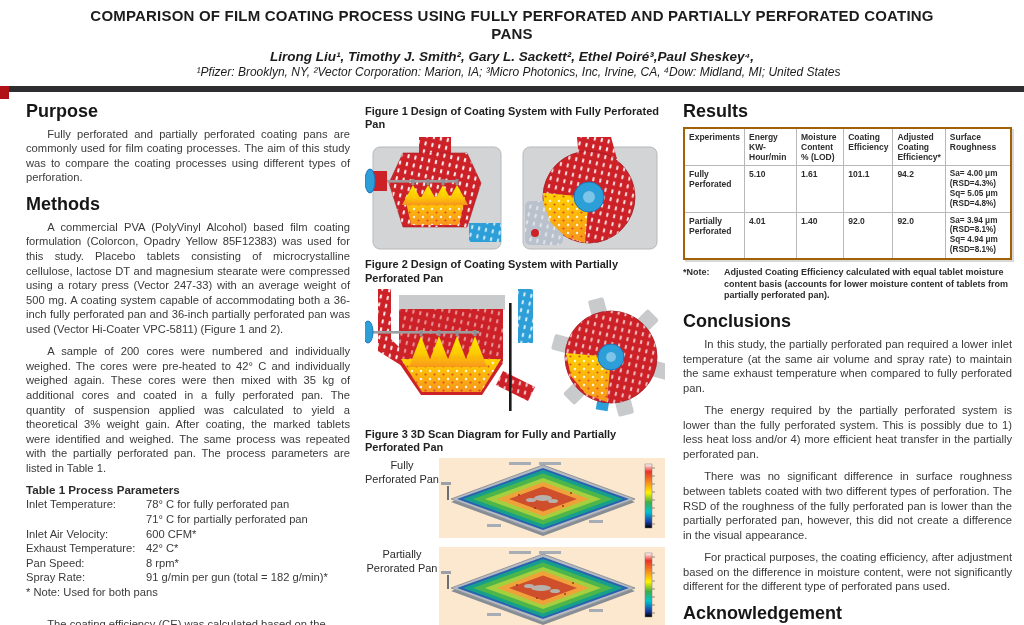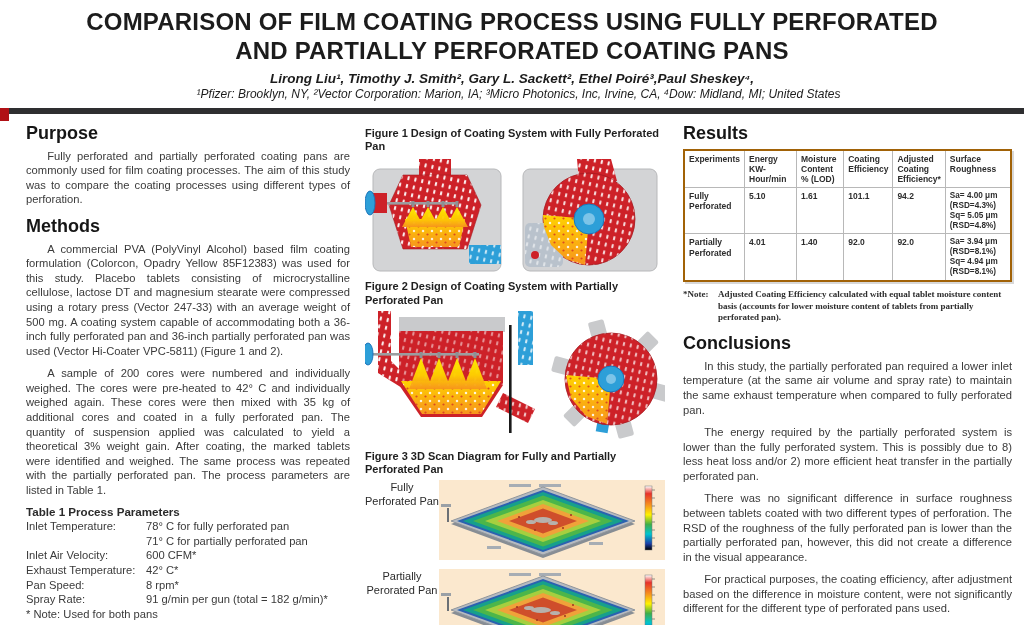--- a/index.html
+++ b/index.html
@@ -2,21 +2,21 @@
 <html><head>
 <meta charset="utf-8">
 <style>
   * { box-sizing: border-box; margin: 0; padding: 0; }
   html,body { background:#ffffff; }
   body { font-family: "Liberation Sans", sans-serif; color:#222; }
   .poster { position:relative; width:1024px; height:625px; overflow:hidden; background:#fff; }
 
   
   header { text-align:center; padding-top:7px; }
-  .title { font-size:24px; font-weight:bold; line-height:1.22; color:#1c1c1c;
+  .title { font-size:15px; font-weight:bold; line-height:1.22; color:#1c1c1c;
            max-width:860px; margin:0 auto; letter-spacing:.2px; }
   .authors { font-size:13.5px; font-weight:bold; font-style:italic; margin-top:5px; color:#1c1c1c; }
   .affil { font-size:12px; font-style:italic; margin-top:1px; color:#1c1c1c;padding-left:13px; }
   .rule { position:relative; height:6px; background:#2e2e30; margin-top:7px; }
   .rule-accent { position:absolute; left:0; top:0; width:9px; height:13px; background:#b01116; }
 
   
   .cols { display:flex; gap:15px; padding:4px 12px 0 26px; }
   .col-left { width:324px; flex:none; }
   .col-mid { width:303px; flex:none; padding-top:4px; }
@@ -28,37 +28,37 @@
            text-indent:1.9em; margin-bottom:8px; }
   p.noj { text-align:left; }
   .preline { white-space:pre-line; }
 
   
   .params-title { font-size:11.6px; font-weight:bold; margin:7px 0 1px; color:#2b2b2b; }
   .params { font-size:11.2px; line-height:1.3; color:#3a3a3a; }
   .params .prow { display:flex; }
   .params .plabel { width:120px; flex:none; }
   .params .pvalue { flex:1; }
-  .params .pnote { margin-bottom:6px; }
+  .params .pnote { margin-bottom:18px; }
 
   
   .figcap { font-size:11px; font-weight:bold; line-height:1.25; color:#1f1f1f; margin:5px 0 3px; }
   .figbox svg { display:block; }
   .fig3row { display:flex; align-items:flex-start; margin-bottom:5px; }
   .fig3label { width:74px; flex:none; text-align:center; font-size:11px; line-height:1.3; color:#2b2b2b; }
   .fig3scan { flex:1; }
 
   
   table.results { width:100%; border-collapse:collapse; border:2px solid #a16207;
                   box-shadow:2px 2px 0 #d8d8d8; margin-top:2px; }
   table.results th, table.results td { border:1px solid #b8b8b8; padding:3px 4px;
       font-size:8.5px; line-height:1.2; text-align:left; vertical-align:top; font-weight:bold; color:#2d2d2d; }
   table.results td.rough { font-size:8.2px; }
-  .note { display:flex; gap:3px; font-size:9px; font-weight:bold; color:#2d2d2d;
-          margin:7px 0 2px; line-height:1.3;font-family:Liberation Serif, serif; }
+  .note { display:flex; gap:9px; font-size:9px; font-weight:bold; color:#2d2d2d;
+          margin:7px 0 2px; line-height:1.3; }
   .note-label { flex:none; width:32px; }
   .note-text { flex:1; max-width:300px; }
 </style>
 </head>
 <body>
 
 <svg width="0" height="0" style="position:absolute" aria-hidden="true">
   <defs>
     <pattern id="perf" width="7" height="8" patternUnits="userSpaceOnUse" patternTransform="rotate(12)">
       <rect x="2" y="2" width="2.1" height="4.2" rx="1" fill="#ffffff" opacity="0.92"></rect>
@@ -395,21 +395,21 @@
         </tbody>
       </table>
 
       <div class="note">
         <span class="note-label">*Note:</span>
         <span class="note-text">Adjusted Coating Efficiency calculated with equal tablet moisture content basis (accounts for lower moisture content of tablets from partially  perforated pan).</span>
       </div>
 
       <h2>Conclusions</h2>
       <p class="body">In this study, the partially perforated pan required a lower inlet temperature (at the same air volume and spray rate) to maintain the same exhaust temperature when compared to fully perforated pan.</p>
-      <p class="body">The energy required by the partially perforated system is lower than the fully perforated system. This is possibly due to 8) less heat loss and/or 2) more efficient heat transfer in the partially perforated pan.</p>
+      <p class="body">The energy required by the partially perforated system is lower than the fully perforated system. This is possibly due to 1) less heat loss and/or 4) more efficient heat transfer in the partially perforated pan.</p>
       <p class="body">There was no significant difference in surface roughness between tablets coated with two different types of perforation. The RSD of the roughness of the fully perforated pan is lower than the partially perforated pan, however, this did not create a difference in the visual appearance.</p>
       <p class="body">For practical purposes, the coating efficiency, after adjustment based on the difference in moisture content, were not significantly different for the different type of perforated pans used.</p>
 
       <h2>Acknowledgement</h2>
 
     </section>
 
   </div>
 </div>
 

